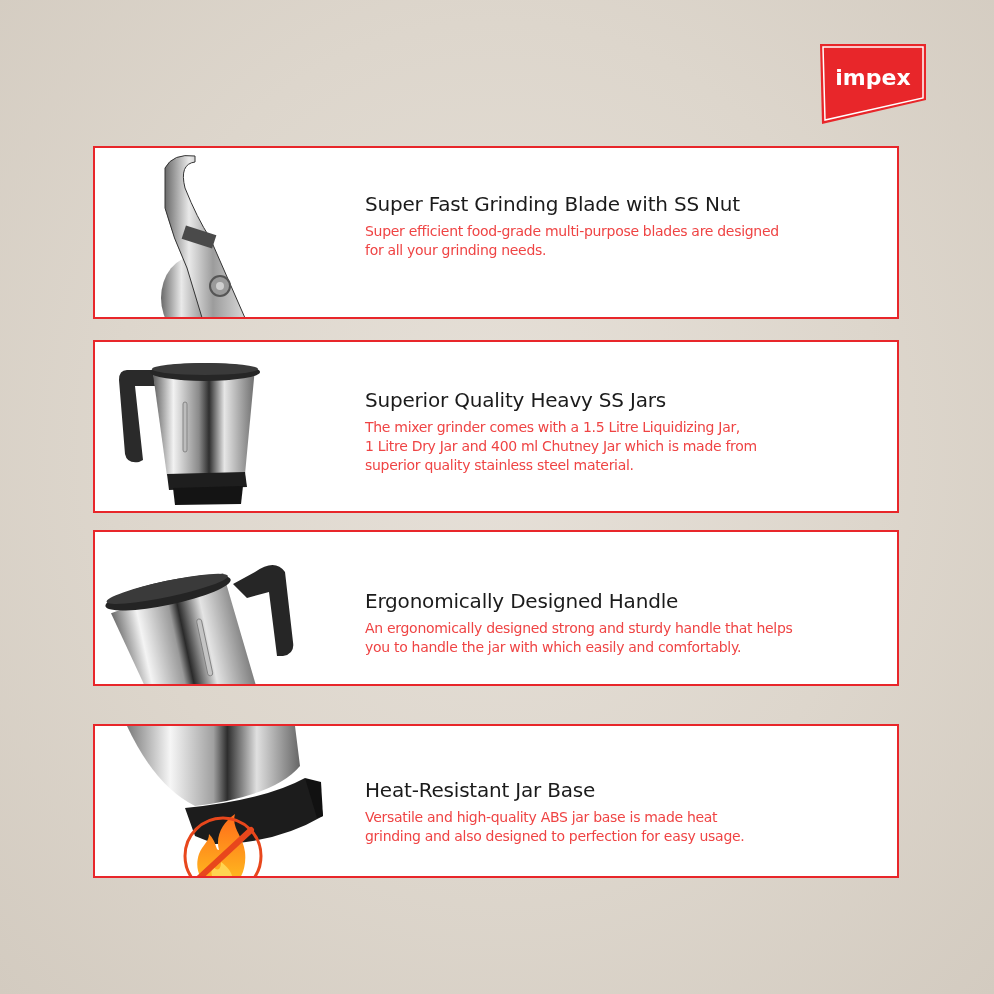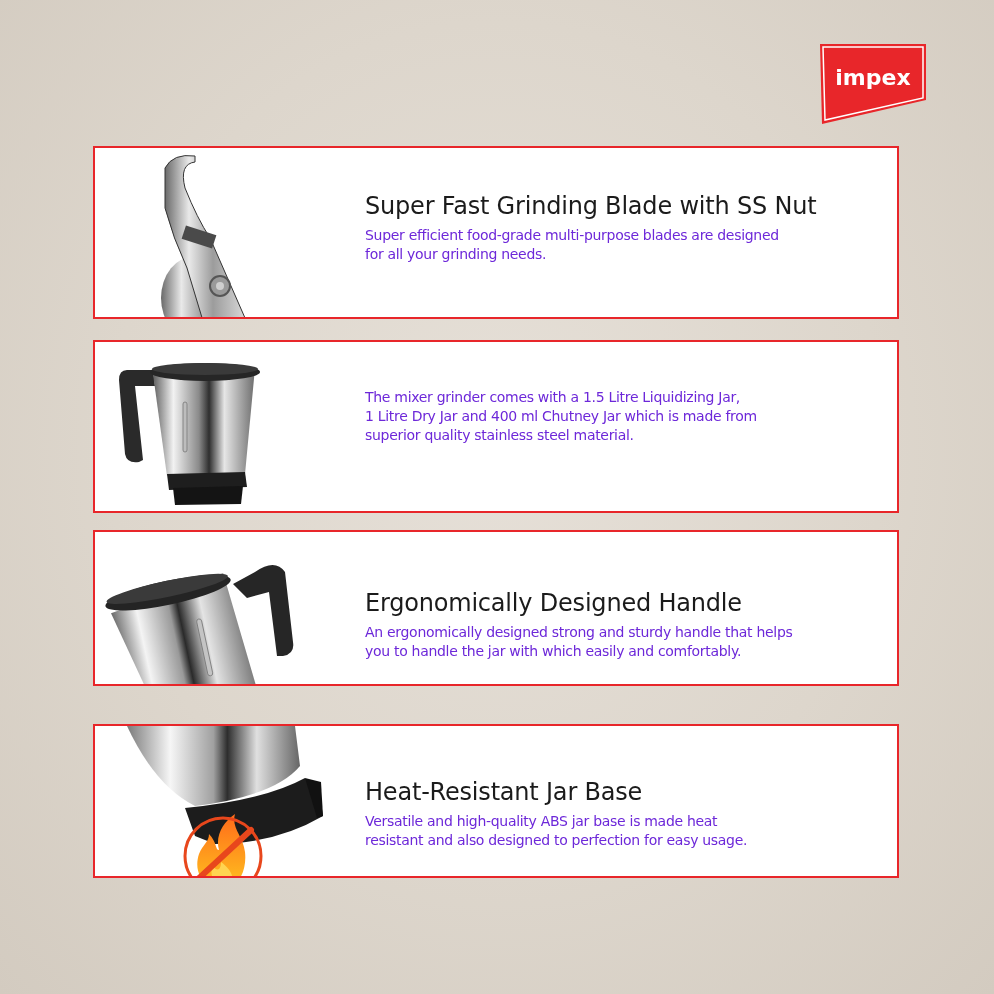--- a/index.html
+++ b/index.html
@@ -9,22 +9,22 @@
     font-family: "DejaVu Sans", "Liberation Sans", sans-serif;
   }
   .logo { position: absolute; left: 820px; top: 44px; width: 106px; height: 80px; text-decoration: underline; }
   .card {
     position: absolute; left: 93px; width: 806px;
     background: #ffffff; border: 2px solid #e8262a; box-sizing: border-box;
     overflow: hidden;
   }
   .card .art { position: absolute; left: 0; top: 0; width: 260px; height: 100%; }
   .card .text { position: absolute; left: 270px; }
-  .title { font-size: 24px; color: #1b1b1b; letter-spacing: -0.2px; margin: 0 0 6px 0; white-space: nowrap; }
-  .desc { font-size: 14px; color: #6d28d9; line-height: 19px; margin: 0; white-space: pre-line; letter-spacing: -0.3px; }
+  .title { font-size: 20px; color: #1b1b1b; letter-spacing: -0.2px; margin: 0 0 6px 0; white-space: nowrap; }
+  .desc { font-size: 14px; color: #ef4444; line-height: 19px; margin: 0; white-space: pre-line; letter-spacing: -0.3px; }
 </style>
 </head>
 <body>
 
 <div class="logo">
   <svg width="106" height="80" viewBox="0 0 106 80">
     <polygon points="0,0 106,0 106,56 2,80" fill="#e8262a"></polygon>
     <polygon points="3,3 103,3 103,54 5,76" fill="none" stroke="#ffffff" stroke-width="1.5"></polygon>
     <text x="53" y="41" text-anchor="middle" fill="#ffffff" font-family="DejaVu Sans, sans-serif" font-weight="bold" font-size="22">impex</text>
   </svg>
@@ -71,20 +71,21 @@
       <path d="M58,28 L32,28 Q24,28 24,38 L30,112 Q32,122 44,120 L48,118 L40,44 L60,44 Z" fill="#2a2a2a"></path>
       <path d="M58,32 L160,26 L150,132 L72,134 Z" fill="url(#steel2)"></path>
       <ellipse cx="110" cy="30" rx="55" ry="9" fill="#262626"></ellipse>
       <ellipse cx="110" cy="27" rx="53" ry="6" fill="#3a3a3a"></ellipse>
       <rect x="88" y="60" width="4" height="50" rx="2" fill="#bdbdbd" stroke="#777" stroke-width="0.8"></rect>
       <path d="M72,132 L150,130 L152,145 L74,148 Z" fill="#1e1e1e"></path>
       <path d="M78,146 L148,144 L146,162 L80,163 Z" fill="#141414"></path>
     </svg>
   </div>
   <div class="text" style="top:46px;">
+    <p class="title">Superior Quality Heavy SS Jars</p>
     <p class="desc">The mixer grinder comes with a 1.5 Litre Liquidizing Jar,
 1 Litre Dry Jar and 400 ml Chutney Jar which is made from
 superior quality stainless steel material.</p>
   </div>
 </div>
 
 <div class="card" style="top:530px;height:156px;">
   <div class="art">
     <svg width="260" height="172" viewBox="0 0 260 172">
       <defs>
@@ -137,15 +138,15 @@
     <svg width="90" height="100" viewBox="0 0 90 100" style="position:absolute;left:84px;top:66px;">
       <path d="M44,96 C24,96 14,80 20,62 C24,52 30,50 30,42 C38,50 36,58 40,58 C36,44 44,30 56,22 C52,36 64,44 66,60 C68,78 60,96 44,96 Z" fill="url(#flame)"></path>
       <path d="M44,92 C34,92 30,82 34,74 C38,80 42,78 42,70 C50,76 56,84 52,90 Z" fill="#ffd451"></path>
       <circle cx="44" cy="64" r="38" fill="none" stroke="#e8471c" stroke-width="3"></circle>
       <line x1="18" y1="88" x2="72" y2="38" stroke="#e8471c" stroke-width="6" stroke-linecap="round"></line>
     </svg>
   </div>
   <div class="text" style="top:52px;">
     <p class="title">Heat-Resistant Jar Base</p>
     <p class="desc">Versatile and high-quality ABS jar base is made heat
-resistant and also designed to perfection for easy usage.</p>
+grinding and also designed to perfection for easy usage.</p>
   </div>
 </div>
 
 </body></html>

